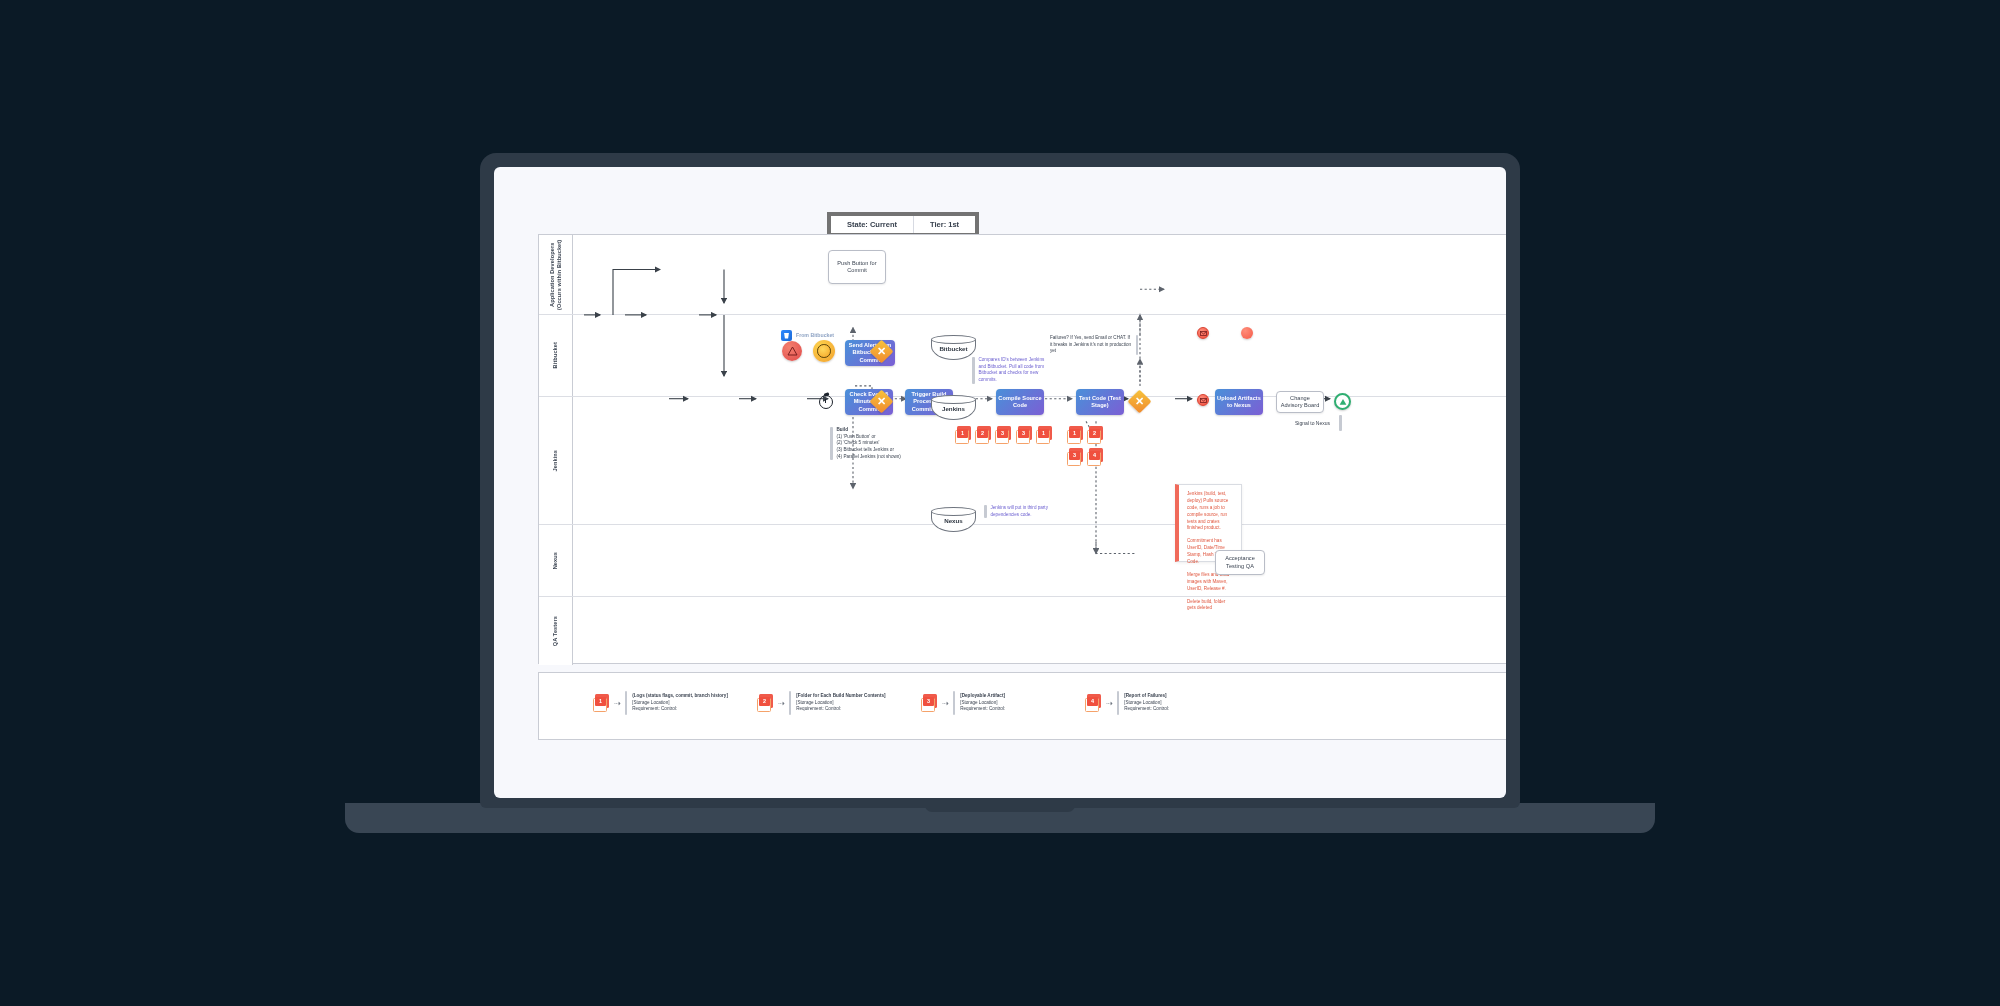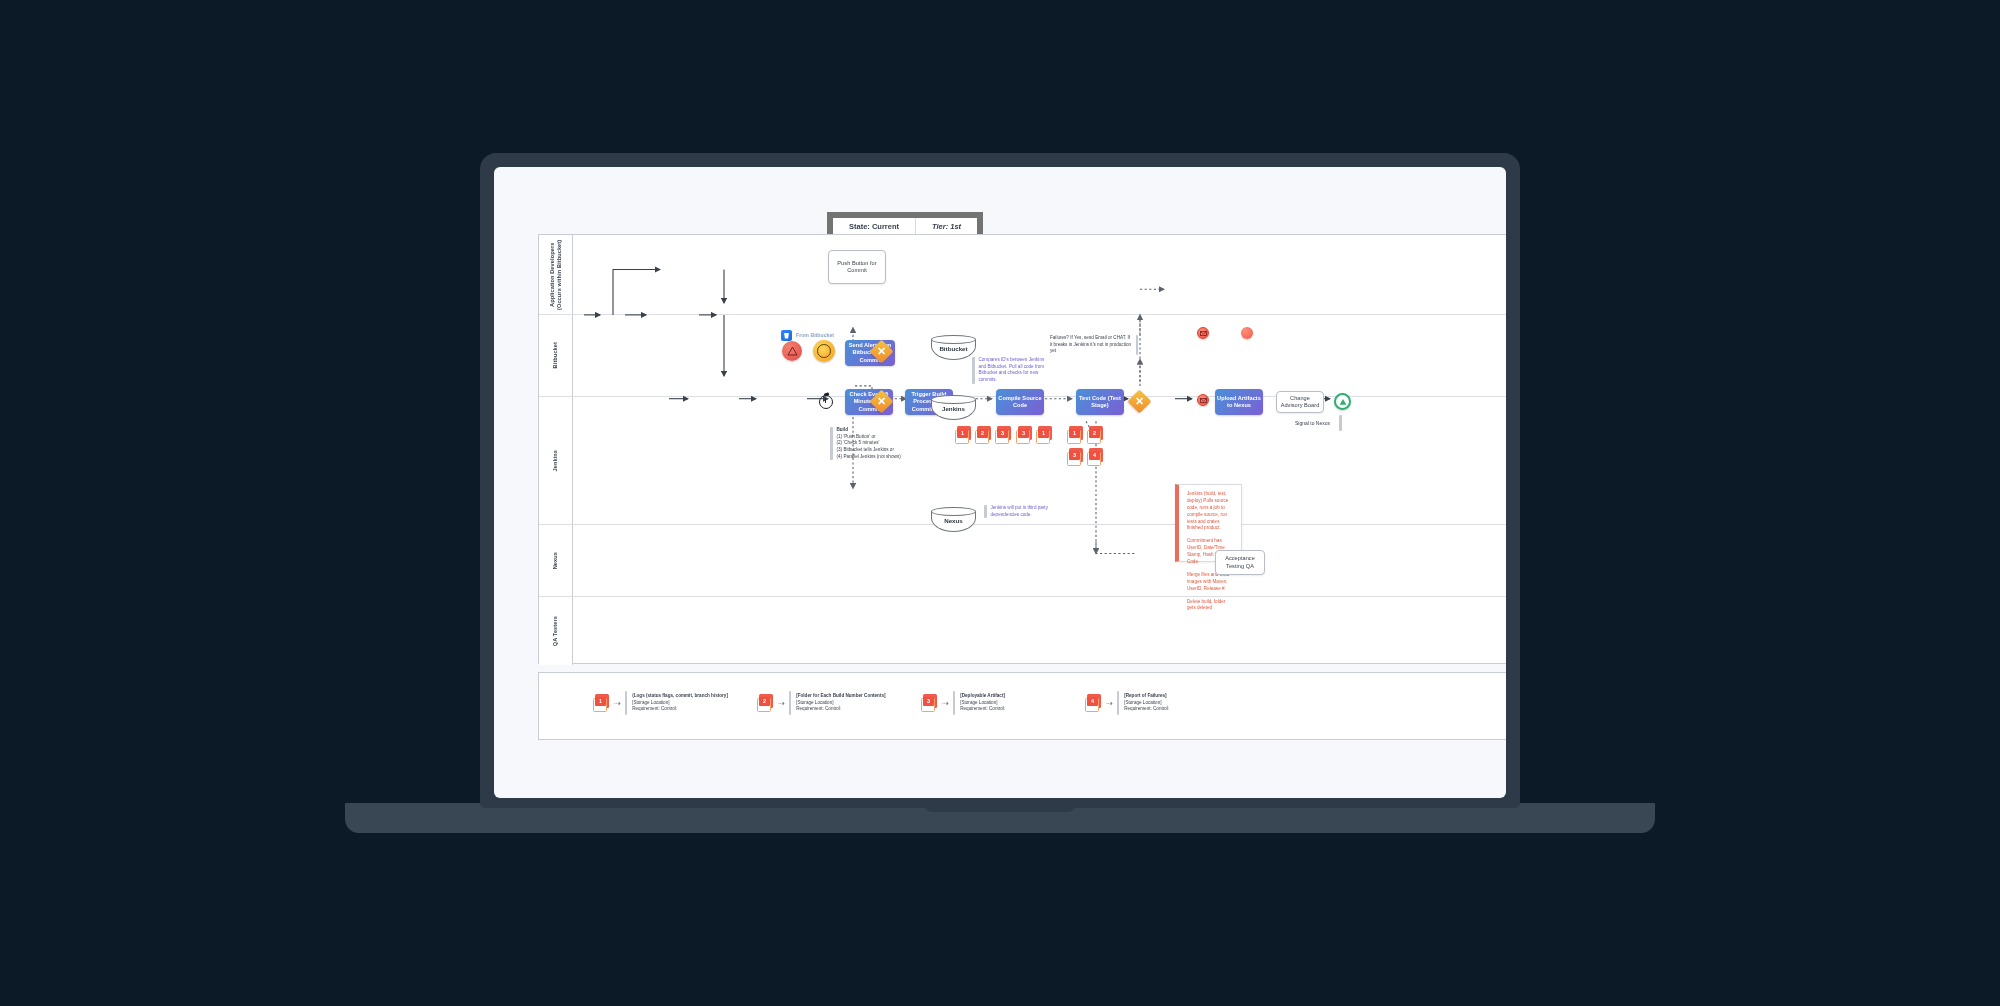--- a/index.html
+++ b/index.html
@@ -28,27 +28,27 @@
   .notch {
     position:absolute; left:50%; top:650px; transform:translateX(-50%);
     width:150px; height:9px; background:#2e3a47; border-radius:0 0 7px 7px;
   }
 
   
   .canvas { position:absolute; inset:0; }
 
   .tabs {
     position:absolute; left:333px; top:45px;
-    display:flex; border:6px solid #737373; background:#fff;
+    display:flex; border:4px solid #737373; background:#fff;
   }
   .tab {
     padding:4px 16px; font-size:7.5px; font-weight:bold; color:#37404d;
     border-right:1px solid #d7dae2; white-space:nowrap;
   }
-  .tab:last-child { border-right:none;font-style:italic; }
+  .tab:last-child { border-right:none; }
 
   .pool {
     position:absolute; left:44px; top:67px; width:1000px; height:430px;
     border:1px solid #c9ccd4; background:#fff;
   }
   .lane { position:absolute; left:0; right:0; border-bottom:1px solid #dcdee4; }
   .lane:last-child { border-bottom:none; }
   .lane-label {
     position:absolute; left:0; top:0; width:34px; height:100%;
     display:flex; align-items:center; justify-content:center;

